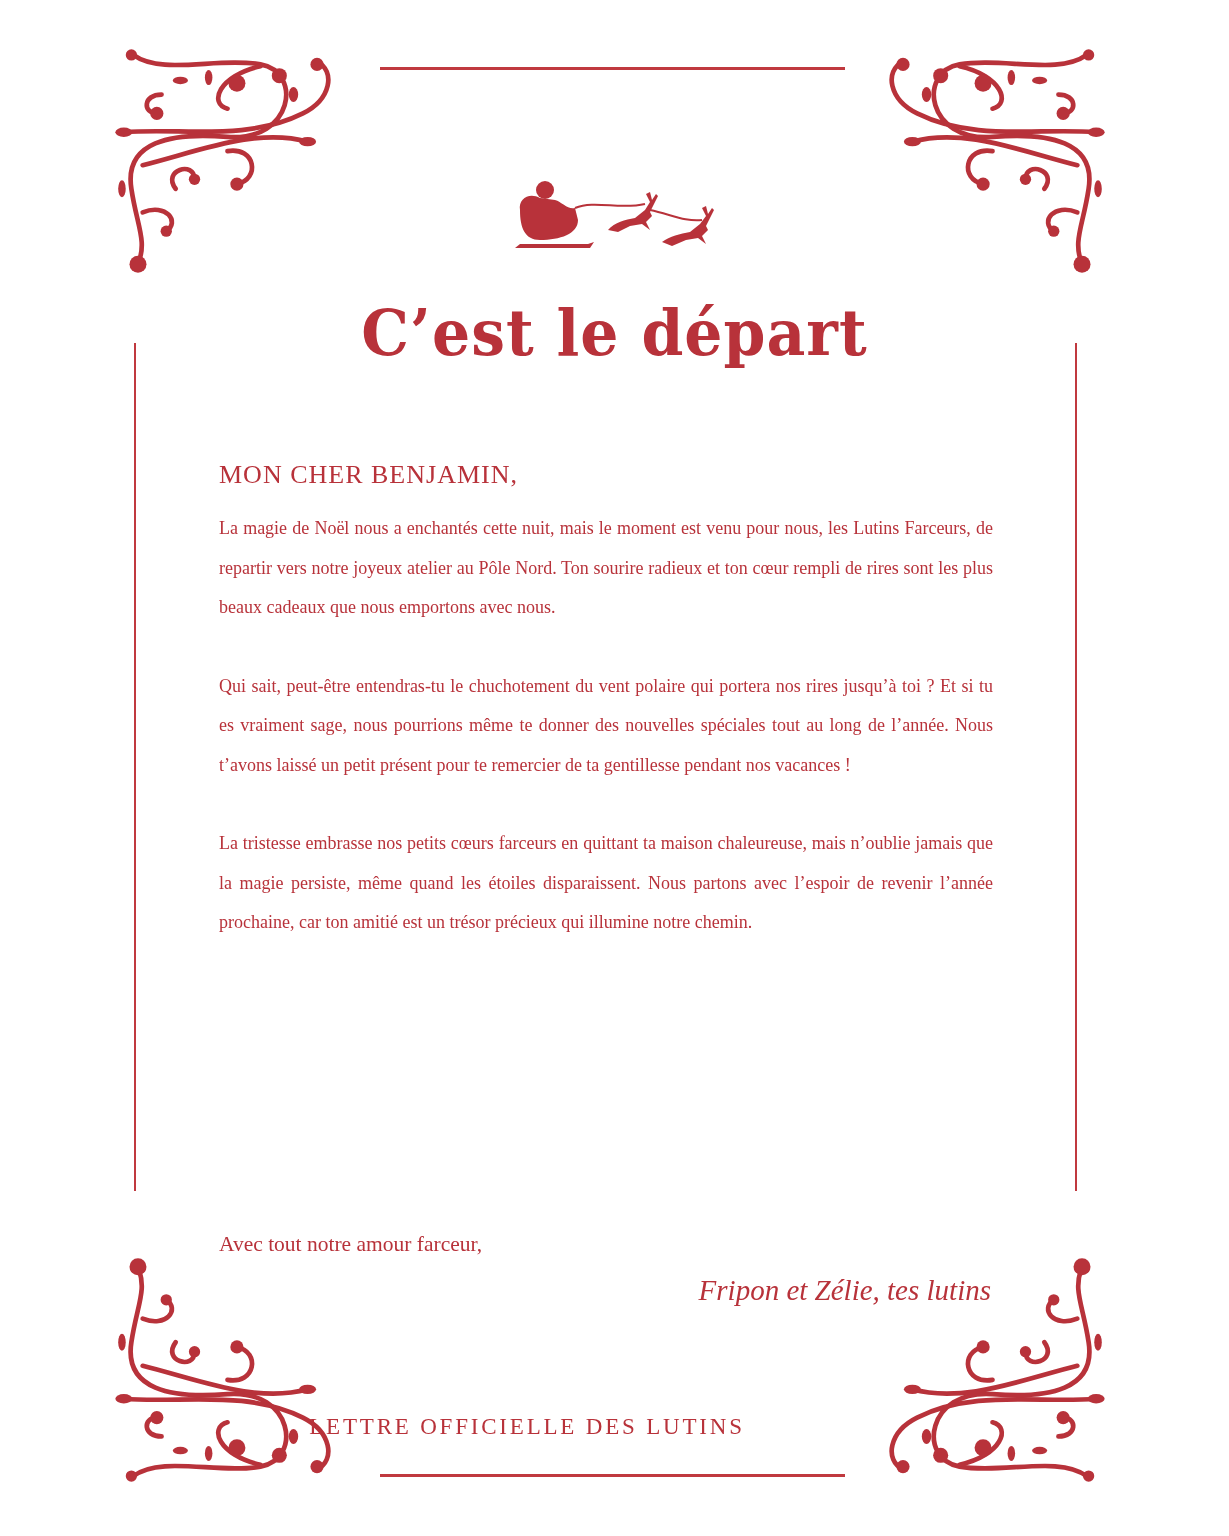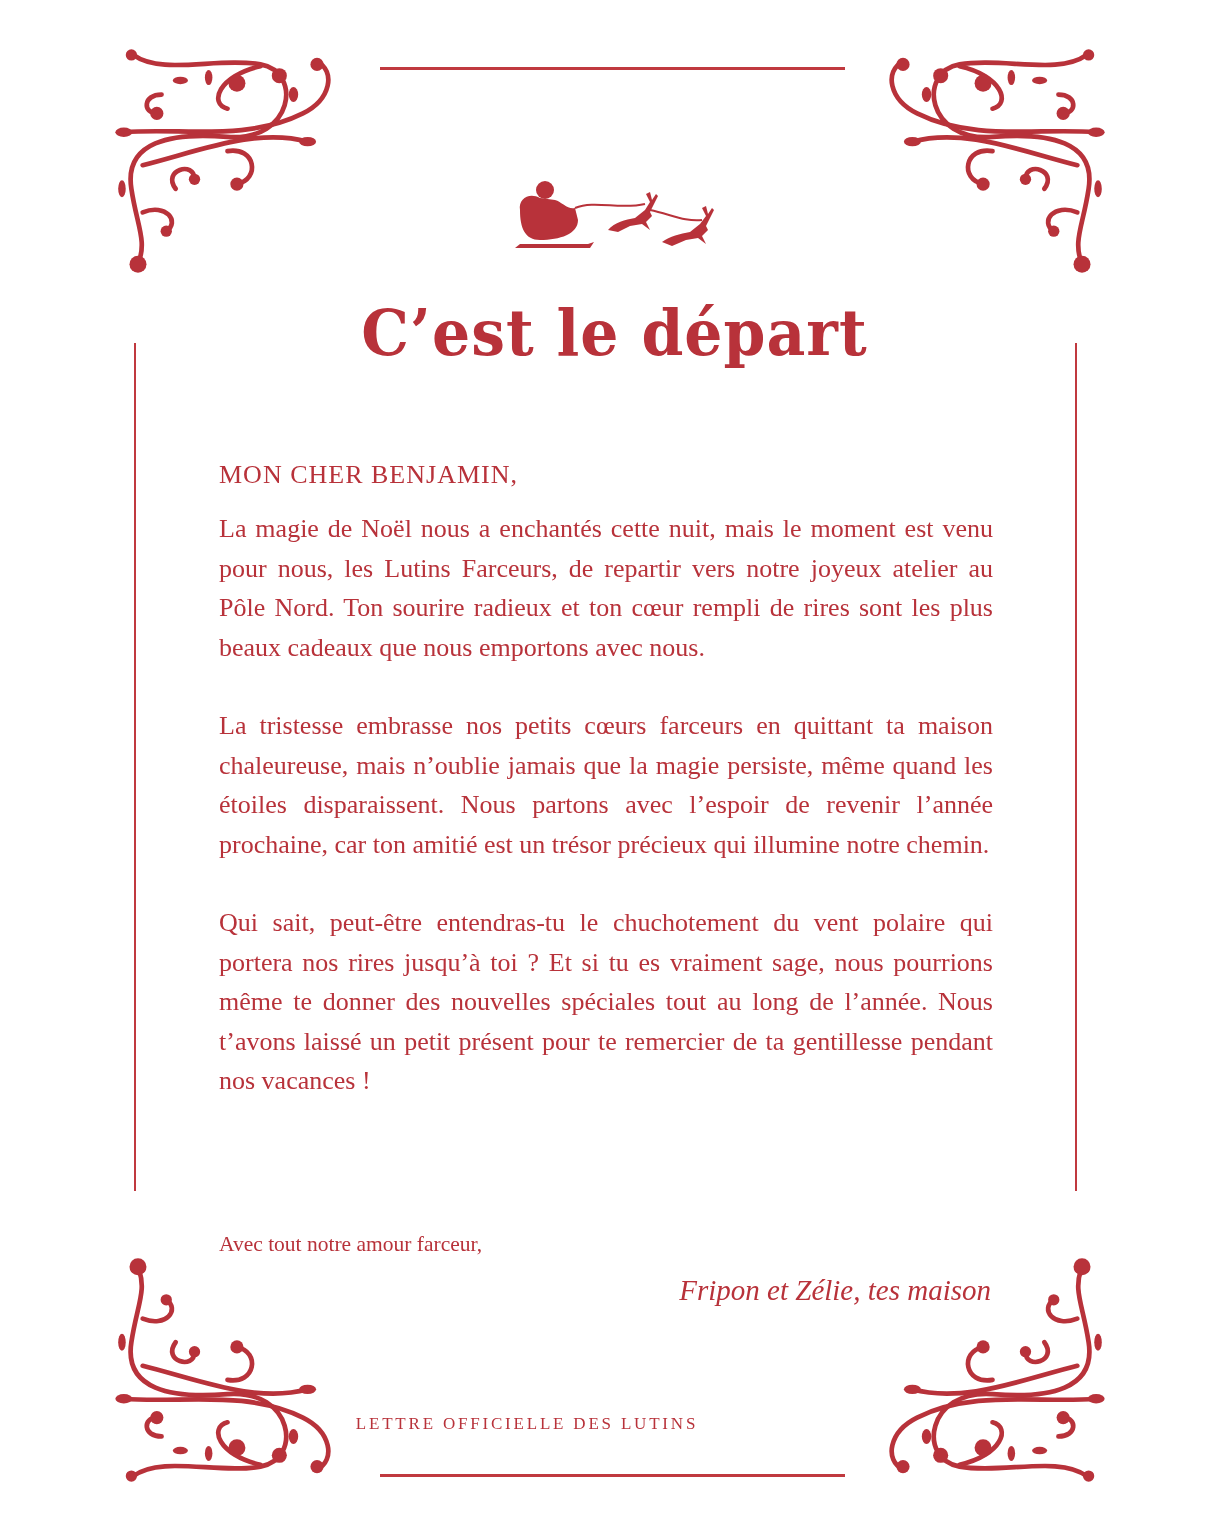--- a/index.html
+++ b/index.html
@@ -8,25 +8,25 @@
   .hline { position:absolute; height:3px; background:#c0393f; }
   .vline { position:absolute; width:2px; background:#c0393f; }
   .corner { position:absolute; width:245px; height:245px; }
   .corner svg { width:100%; height:100%; display:block; }
   .sleigh { position:absolute; left:500px; top:170px; width:230px; height:80px; }
   .title { position:absolute; left:0; width:1229px; top:298px; text-align:center;
            font-family:"DejaVu Serif",serif; font-weight:bold; font-size:60px;
            color:#b8323a; letter-spacing:1px; transform:scaleY(1.05); }
   .content { position:absolute; left:219px; width:774px; top:455px; }
   .greeting { font-size:26px; letter-spacing:1px; margin:0 0 14px 0; line-height:40px; }
-  .para { font-size:26px; line-height:39.5px; text-align:justify; margin:0 0 39px 0; }
+  .para { font-size:18px; line-height:39.5px; text-align:justify; margin:0 0 39px 0; }
   .closing { position:absolute; left:219px; top:1232px; font-size:21.5px; }
   .signature { position:absolute; right:238px; top:1274px; font-size:29px; font-style:italic; }
   .footer { position:absolute; left:0; width:1054px; top:1414px; text-align:center;
-            font-size:17px; letter-spacing:2.8px; }
+            font-size:23px; letter-spacing:2.8px; }
 </style>
 </head>
 <body>
 
 <div class="hline" style="left:380px; top:67px; width:465px;"></div>
 <div class="hline" style="left:380px; top:1474px; width:465px;"></div>
 <div class="vline" style="left:134px; top:343px; height:848px;"></div>
 <div class="vline" style="left:1075px; top:343px; height:848px;"></div>
 
 <div class="corner" style="left:105px; top:38px;">
@@ -162,19 +162,19 @@
       <path d="M150 40 C170 44,185 52,202 50"></path>
     </g>
   </svg>
 </div>
 
 <div class="title">C’est le départ</div>
 
 <div class="content">
   <div class="greeting">MON CHER BENJAMIN,</div>
   <p class="para">La magie de Noël nous a enchantés cette nuit, mais le moment est venu pour nous, les Lutins Farceurs, de repartir vers notre joyeux atelier au Pôle Nord. Ton sourire radieux et ton cœur rempli de rires sont les plus beaux cadeaux que nous emportons avec nous.</p>
+  <p class="para">Qui sait, peut-être entendras-tu le chuchotement du vent polaire qui portera nos rires jusqu’à toi ? Et si tu es vraiment sage, nous pourrions même te donner des nouvelles spéciales tout au long de l’année. Nous t’avons laissé un petit présent pour te remercier de ta gentillesse pendant nos vacances !</p>
   <p class="para">La tristesse embrasse nos petits cœurs farceurs en quittant ta maison chaleureuse, mais n’oublie jamais que la magie persiste, même quand les étoiles disparaissent. Nous partons avec l’espoir de revenir l’année prochaine, car ton amitié est un trésor précieux qui illumine notre chemin.</p>
-  <p class="para">Qui sait, peut-être entendras-tu le chuchotement du vent polaire qui portera nos rires jusqu’à toi ? Et si tu es vraiment sage, nous pourrions même te donner des nouvelles spéciales tout au long de l’année. Nous t’avons laissé un petit présent pour te remercier de ta gentillesse pendant nos vacances !</p>
 </div>
 
 <div class="closing">Avec tout notre amour farceur,</div>
-<div class="signature">Fripon et Zélie, tes maison</div>
+<div class="signature">Fripon et Zélie, tes lutins</div>
 <div class="footer">LETTRE OFFICIELLE DES LUTINS</div>
 
 </body></html>

